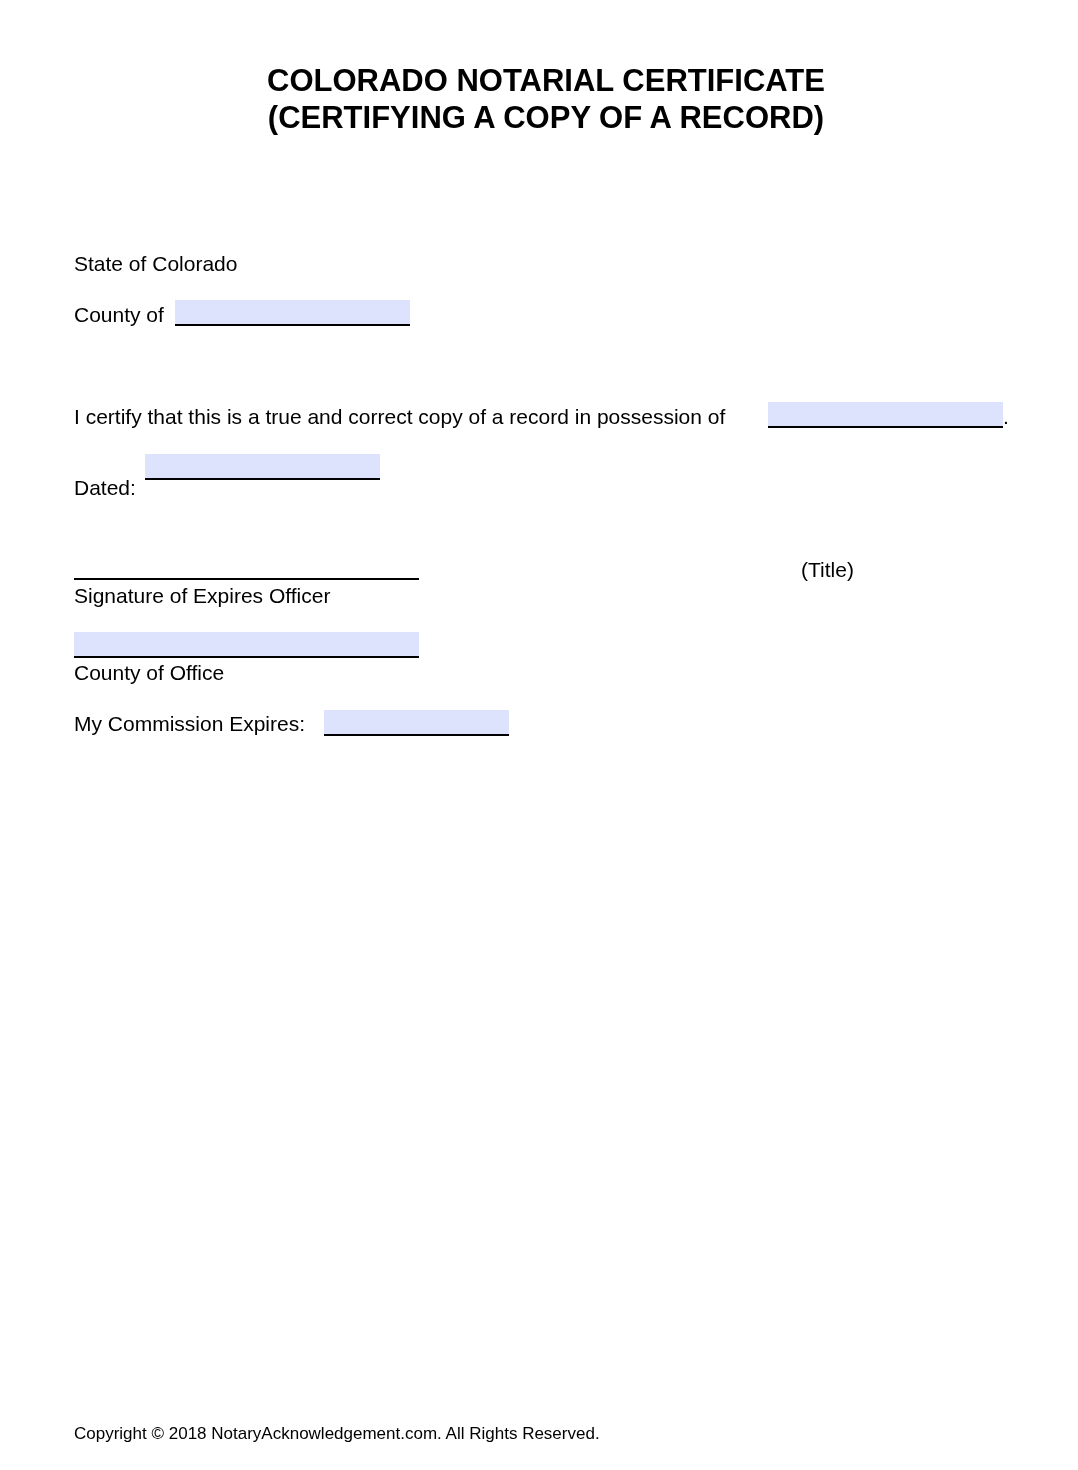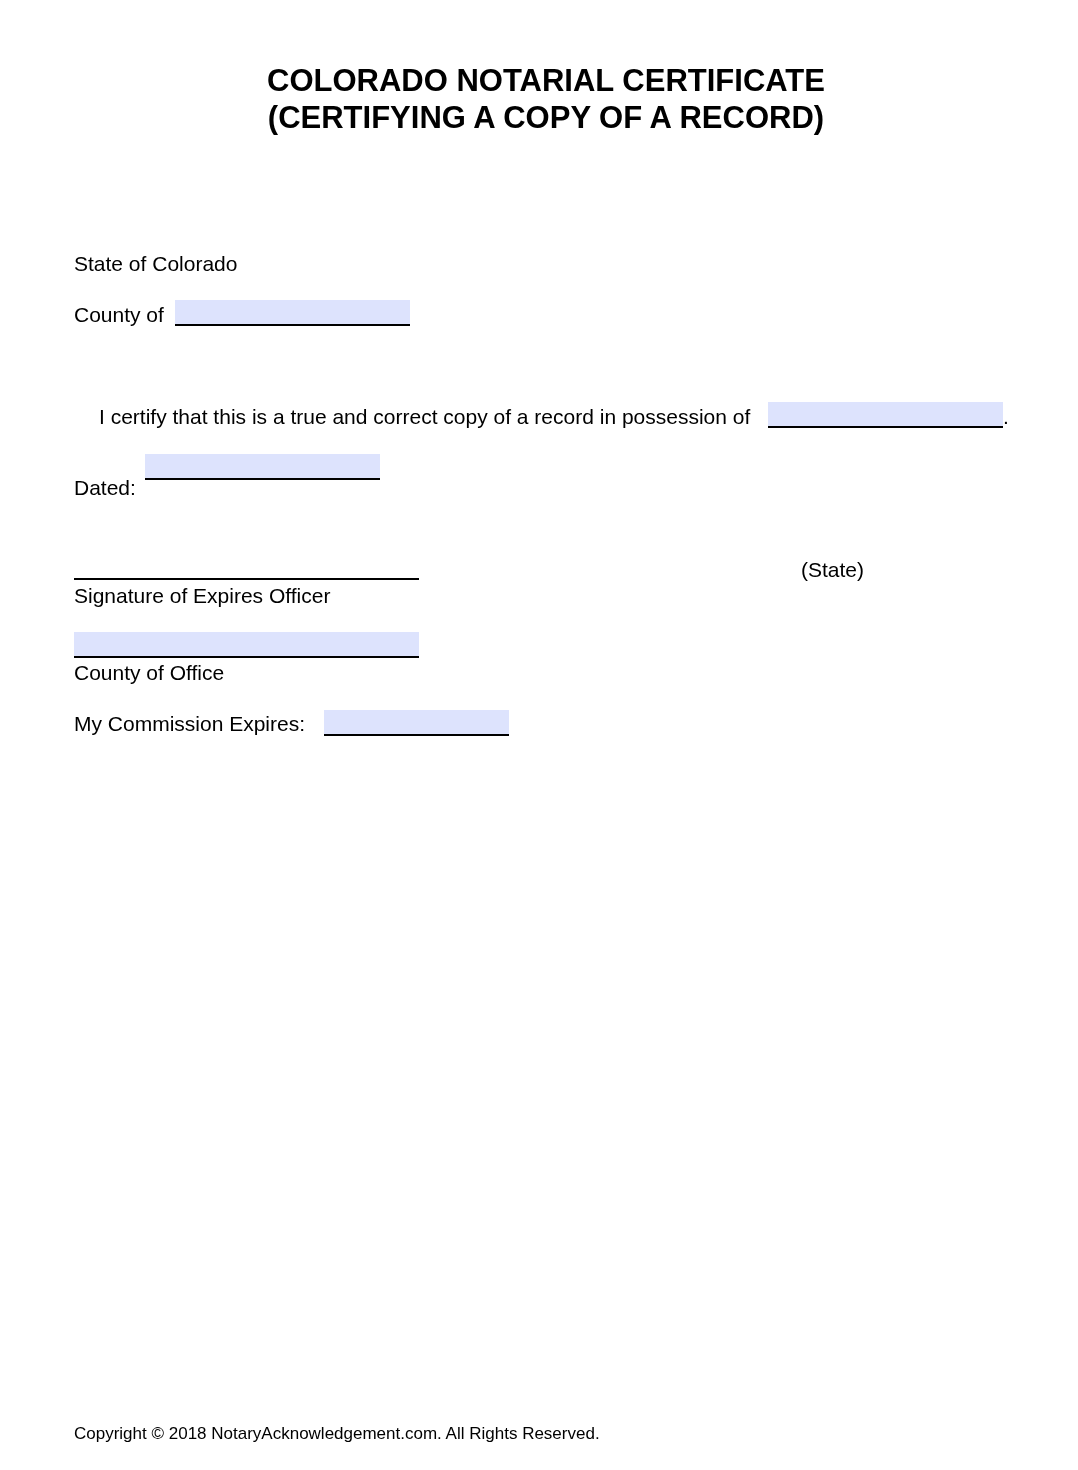--- a/index.html
+++ b/index.html
@@ -20,29 +20,29 @@
 
 <div>
   <div class="title t1">COLORADO NOTARIAL CERTIFICATE</div>
   <div class="title t2">(CERTIFYING A COPY OF A RECORD)</div>
 
   <div class="txt" style="left:74px; top:252px;">State of Colorado</div>
 
   <div class="txt" style="left:74px; top:303px;">County of</div>
   <div class="field" style="left:175px; top:300px; width:235px; height:26px;"></div>
 
-  <div class="txt" style="left:74px; top:405px;margin-left:25px;">I certify that this is a true and correct copy of a record in possession of</div>
+  <div class="txt" style="left:74px; top:405px;">I certify that this is a true and correct copy of a record in possession of</div>
   <div class="field" style="left:768px; top:402px; width:235px; height:26px;"></div>
   <div class="txt" style="left:1003px; top:405px;">.</div>
 
   <div class="txt" style="left:74px; top:476px;">Dated:</div>
   <div class="field" style="left:145px; top:454px; width:235px; height:26px;"></div>
 
   <div class="line" style="left:74px; top:578px; width:345px;"></div>
-  <div class="txt" style="left:801px; top:558px;">(State)</div>
+  <div class="txt" style="left:801px; top:558px;">(Title)</div>
   <div class="txt" style="left:74px; top:584px;">Signature of Expires Officer</div>
 
   <div class="field" style="left:74px; top:632px; width:345px; height:26px;"></div>
   <div class="txt" style="left:74px; top:661px;">County of Office</div>
 
   <div class="txt" style="left:74px; top:712px;text-align:center;">My Commission Expires:</div>
   <div class="field" style="left:324px; top:710px; width:185px; height:26px;"></div>
 
   <div class="footer" style="left:74px; top:1424px;">Copyright © 2018 NotaryAcknowledgement.com. All Rights Reserved.</div>
 </div>

